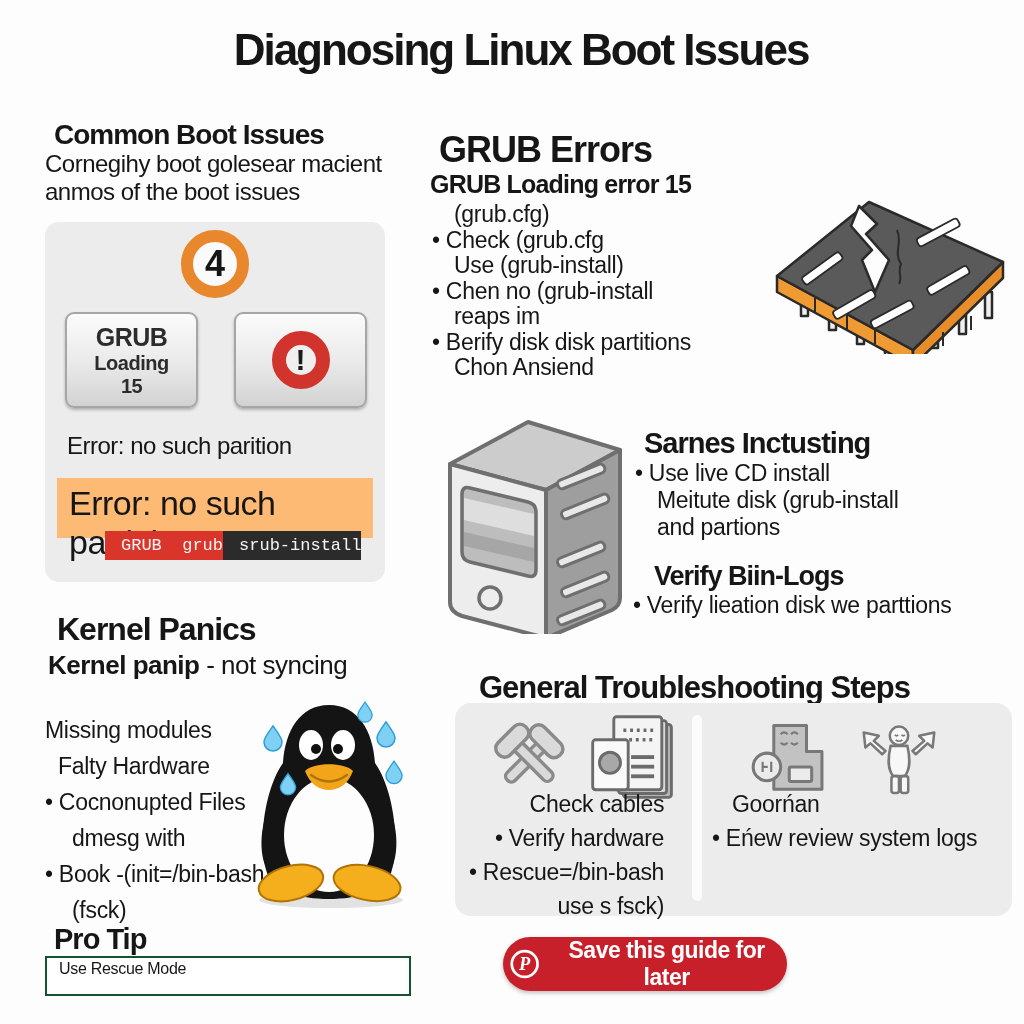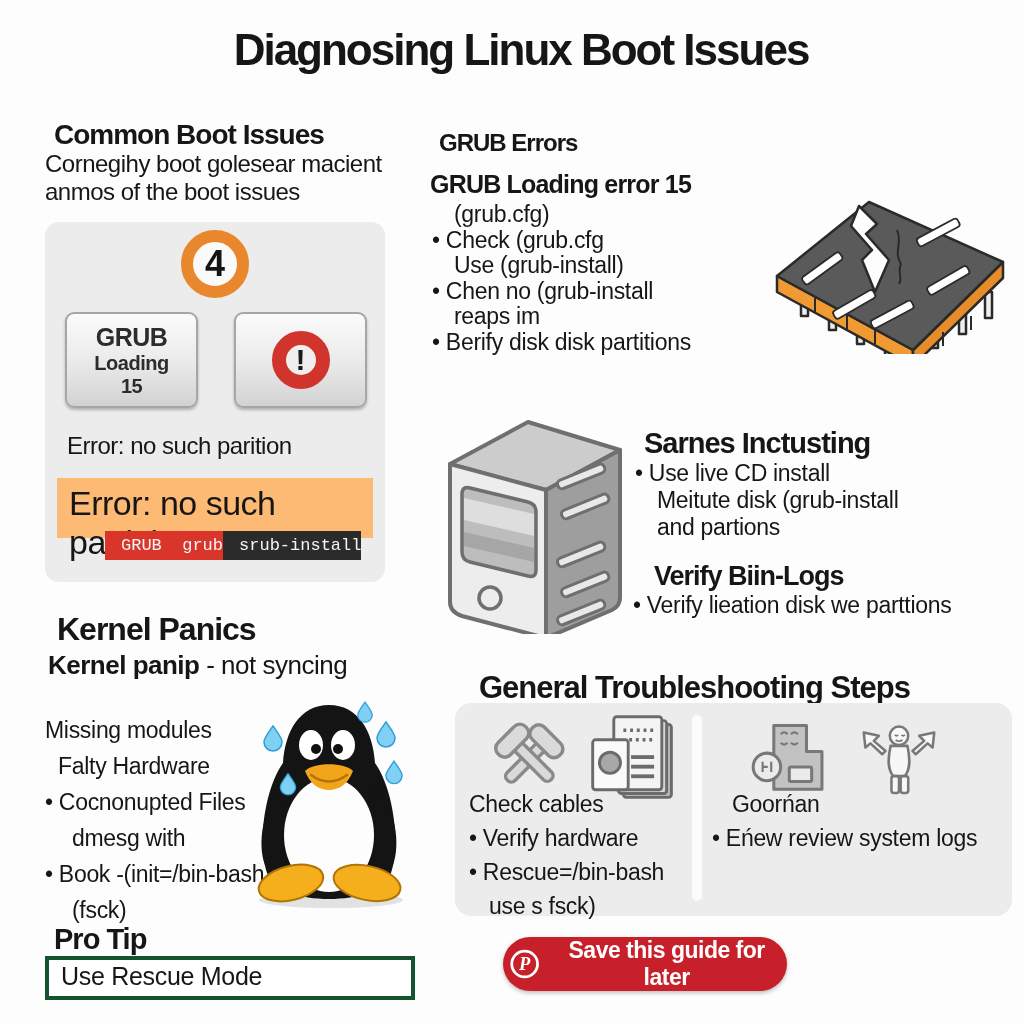--- a/index.html
+++ b/index.html
@@ -33,35 +33,35 @@
   #term-red{width:120px;background:#d9352b;display:flex;align-items:center;padding-left:16px;white-space:pre;margin-left:37px;}
   #term-dark{flex:1;background:#2b2b2b;display:flex;align-items:center;padding-left:16px;white-space:pre;}
   #kernel-heading{left:48px;top:602px;font-size:32px;}
   #kernel-sub{left:48px;top:650px;font-size:26px;letter-spacing:-0.5px;}
   #kernel-sub .b{font-weight:bold;}
   .list{font-size:23px;letter-spacing:-0.3px;}
   #kernel-list{left:45px;top:712px;line-height:36px;}
   .bl::before{content:"\2022\00a0";}
   .k1{padding-left:13px;} .k2{padding-left:27px;}
   #protip-heading{left:45px;top:914px;font-size:29px;}
-  #protip-box{left:45px;top:956px;width:350px;height:34px;border:4px solid #14532d;background:#fff;
-              font-size:25px;padding:2px 0 0 12px;letter-spacing:-0.3px;}
+  #protip-box{left:45px;top:956px;width:350px;height:34px;border:2px solid #14532d;background:#fff;
+              font-size:16px;padding:2px 0 0 12px;letter-spacing:-0.3px;}
   
-  #grub-heading{left:430px;top:120px;font-size:24px;}
+  #grub-heading{left:430px;top:120px;font-size:36px;}
   #grub-sub{left:430px;top:170px;font-size:25px;font-weight:bold;letter-spacing:-0.8px;}
   #grub-list{left:432px;top:202px;line-height:25.5px;}
   .in{padding-left:22px;}
   #sarnes-heading{left:635px;top:418px;font-size:29px;}
   #sarnes-list{left:635px;top:460px;line-height:27px;}
   #verify-heading{left:645px;top:552px;font-size:27px;}
   #verify-list{left:633px;top:592px;line-height:27px;}
   #general-heading{left:470px;top:661px;font-size:31px;}
   #panel2{left:455px;top:703px;width:557px;height:213px;border-radius:16px;}
   #divider{left:237px;top:12px;width:10px;height:186px;background:#fbfbfb;border-radius:5px;}
-  #gen-left-text{left:14px;top:84px;line-height:34px;}
+  #gen-left-text{left:14px;top:84px;line-height:34px;text-align:right;}
   #gen-right-text{left:257px;top:84px;line-height:34px;}
   .g1{padding-left:20px;}
   #pin-btn{left:503px;top:937px;width:284px;height:54px;border-radius:27px;background:#c8202b;
            display:flex;align-items:center;justify-content:center;gap:12px;border:none;cursor:pointer;
            box-shadow:0 2px 4px rgba(0,0,0,.25);}
   #pin-label{color:#fff;font-size:23px;font-weight:bold;letter-spacing:-0.5px;}
   svg{display:block;}
 </style>
 </head>
 <body>
@@ -143,20 +143,21 @@
 
   <h2 id="grub-heading" class="abs">GRUB Errors</h2>
   <div id="grub-sub" class="abs">GRUB Loading error 15</div>
   <div id="grub-list" class="abs list">
     <div class="in">(grub.cfg)</div>
     <div class="bl">Check (grub.cfg</div>
     <div class="in">Use (grub-install)</div>
     <div class="bl">Chen no (grub-install</div>
     <div class="in">reaps im</div>
     <div class="bl">Berify disk disk partitions</div>
+    <div class="in">Chon Ansiend</div>
   </div>
 
   <svg class="abs" style="left:763px;top:172px;" width="252" height="182" viewBox="0 0 252 182">
     <g stroke="#2a2a2a" stroke-width="2.5" stroke-linejoin="round">
       <g fill="#efefef">
         <rect x="38" y="118" width="7" height="26"></rect>
           <rect x="66" y="132" width="7" height="26"></rect>
         <rect x="94" y="146" width="7" height="26"></rect>
           <rect x="122" y="158" width="7" height="26"></rect>
         <rect x="168" y="150" width="7" height="26"></rect>

